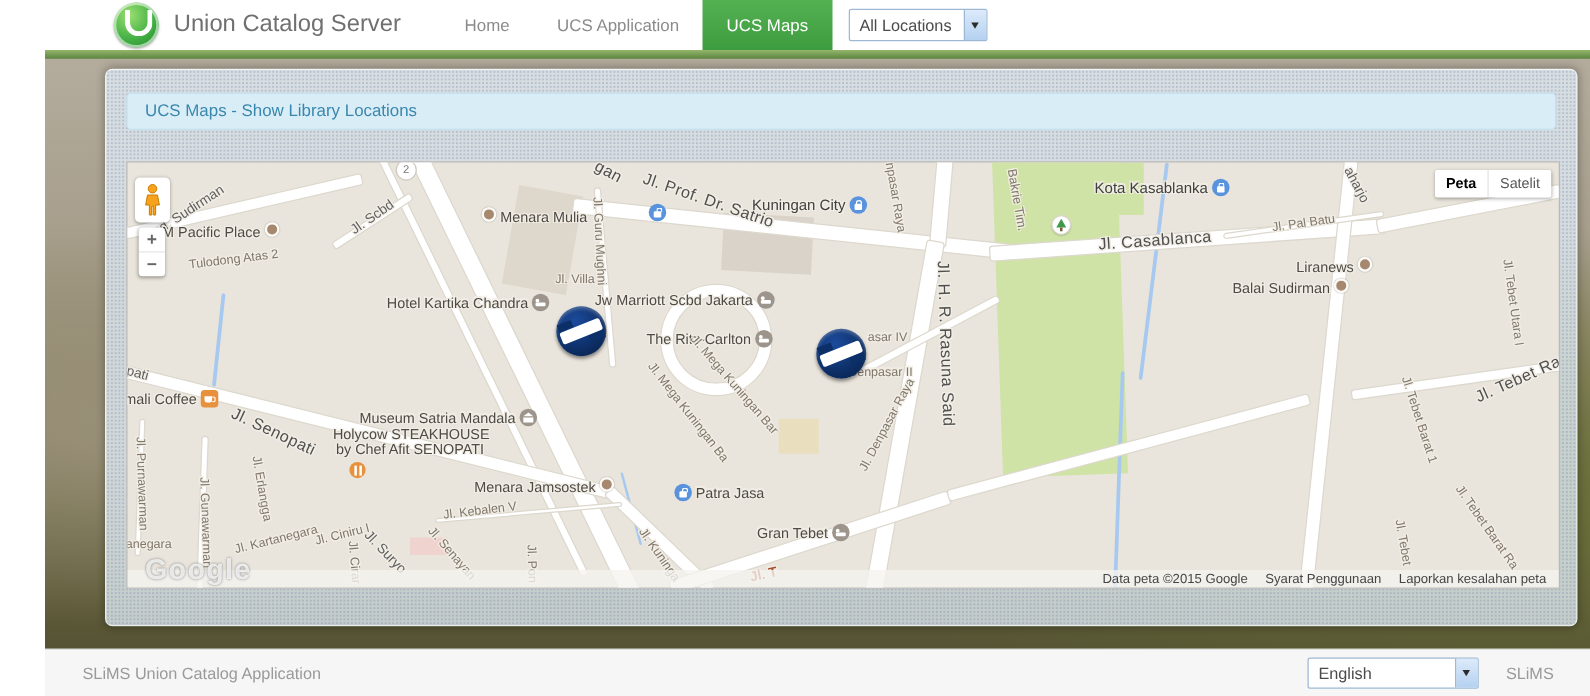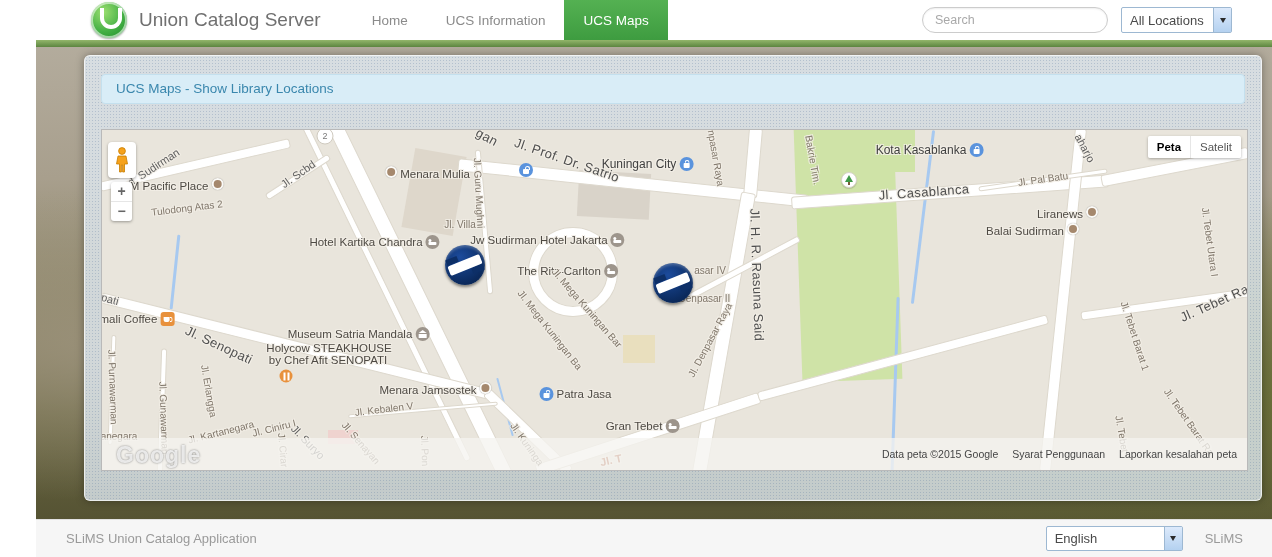--- a/index.html
+++ b/index.html
@@ -80,43 +80,42 @@
   .marker .cut2{right:1px;top:21px}
   
   .pegman{position:absolute;left:6px;top:12px;width:28px;height:36px;background:#fff;border-radius:4px;box-shadow:0 1px 3px rgba(0,0,0,.35);display:flex;align-items:center;justify-content:center;z-index:9;cursor:grab}
   .zoomctl{position:absolute;left:9px;top:52px;width:21px;background:#fff;border-radius:3px;box-shadow:0 1px 3px rgba(0,0,0,.35);z-index:9;overflow:hidden}
   .zoomctl .zb{display:block;width:100%;height:19px;line-height:19px;text-align:center;font-size:14px;font-weight:bold;color:#666;cursor:pointer}
   .zoomctl .zb:first-child{border-bottom:1px solid #e6e6e6}
   .maptype{position:absolute;right:6px;top:6px;display:flex;z-index:9;box-shadow:0 1px 3px rgba(0,0,0,.3);border-radius:2px;overflow:hidden}
   .maptype .mt{background:#fff;font-size:11.5px;padding:5px 9px;cursor:pointer;color:#565656}
   .maptype .mt.active{font-weight:bold;color:#000}
   .maptype .mt + .mt{border-left:1px solid #e6e6e6}
-  .attrib{position:absolute;left:0;right:0;bottom:0;height:32px;background:rgba(245,244,240,.78);z-index:7;display:flex;align-items:center;justify-content:flex-end;font-size:10.5px;color:#454545;padding-right:10px;box-sizing:border-box}
+  .attrib{position:absolute;left:0;right:0;bottom:0;height:14px;background:rgba(245,244,240,.78);z-index:7;display:flex;align-items:center;justify-content:flex-end;font-size:10.5px;color:#454545;padding-right:10px;box-sizing:border-box}
   .attrib span{margin-left:14px;white-space:nowrap}
   .attrib .link{cursor:pointer}
   
   .footer{position:absolute;left:0;bottom:0;width:100%;height:38px;background:#f6f6f6;border-top:1px solid #e2e2e2;display:flex;align-items:center;box-sizing:border-box;padding:0 65px 0 30px;z-index:30}
   .footer .appname{font-size:13px;color:#9a9a9a}
   .foot-sel{width:137px;height:25px;margin-left:auto;margin-right:22px}
   .footer .slims-link{font-size:13px;color:#9a9a9a;text-decoration:none}
 </style>
 </head>
 <body>
 
 <div id="page">
 
   <div class="navbar">
     <div class="logo"></div>
     <div class="brand">Union Catalog Server</div>
     <div class="nav">
       <a href="#">Home</a>
-      <a href="#">UCS Information</a>
+      <a href="#">UCS Application</a>
       <a href="#" class="active">UCS Maps</a>
     </div>
-    <input class="searchpill" type="text" placeholder="Search" style="">
     <div class="sel nav-sel">
       <span class="txt">All Locations</span>
       <span class="arr"></span>
     </div>
   </div>
   <div class="greenbar"></div>
 
   <div class="panel">
     <div class="panel-head">UCS Maps - Show Library Locations</div>
 
@@ -195,21 +194,21 @@
         <div class="lbl lbl-street" style="left: 941px; top: 49px; transform: translate(-50%, -50%) rotate(-8deg);"><span>Jl. Pal Batu</span></div>
         <div class="lbl lbl-road" style="left: 983px; top: 18px; transform: translate(-50%, -50%) rotate(62deg);"><span>aharjo</span></div>
         <div class="lbl lbl-poi-dark" style="left: 967px; top: 83px; transform: translate(-50%, -50%) rotate(0deg);"><span>Liranews</span><span class="ic ic-dot"></span></div>
         <div class="lbl lbl-poi-dark" style="left: 932px; top: 100px; transform: translate(-50%, -50%) rotate(0deg);"><span>Balai Sudirman</span><span class="ic ic-dot"></span></div>
         <div class="lbl lbl-street" style="left: 1108px; top: 112px; transform: translate(-50%, -50%) rotate(82deg);"><span>Jl. Tebet Utara I</span></div>
         <div class="lbl lbl-road-major" style="left: 1119px; top: 170px; transform: translate(-50%, -50%) rotate(-24deg);"><span>Jl. Tebet Raya</span></div>
         <div class="lbl lbl-street" style="left: 1033px; top: 206px; transform: translate(-50%, -50%) rotate(72deg);"><span>Jl. Tebet Barat 1</span></div>
         <div class="lbl lbl-street" style="left: 1020px; top: 304px; transform: translate(-50%, -50%) rotate(80deg);"><span>Jl. Tebet</span></div>
         <div class="lbl lbl-street" style="left: 1087px; top: 292px; transform: translate(-50%, -50%) rotate(55deg);"><span>Jl. Tebet Barat Ra</span></div>
         <div class="lbl lbl-road-major" style="left: 655px; top: 145px; transform: translate(-50%, -50%) rotate(88deg);"><span>Jl. H. R. Rasuna Said</span></div>
-        <div class="lbl lbl-poi-dark" style="left: 447px; top: 110px; transform: translate(-50%, -50%) rotate(0deg);"><span>Jw Sudirman Hotel Jakarta</span><span class="ic ic-hotel"></span></div>
+        <div class="lbl lbl-poi-dark" style="left: 447px; top: 110px; transform: translate(-50%, -50%) rotate(0deg);"><span>Jw Marriott Scbd Jakarta</span><span class="ic ic-hotel"></span></div>
         <div class="lbl lbl-poi-dark" style="left: 467px; top: 141px; transform: translate(-50%, -50%) rotate(0deg);"><span>The Ritz-Carlton</span><span class="ic ic-hotel"></span></div>
         <div class="lbl lbl-street" style="left: 358px; top: 94px; transform: translate(-50%, -50%) rotate(0deg);"><span>Jl. Villa</span></div>
         <div class="lbl lbl-street" style="left: 608px; top: 140px; transform: translate(-50%, -50%) rotate(0deg);"><span>asar IV</span></div>
         <div class="lbl lbl-street" style="left: 596px; top: 168px; transform: translate(-50%, -50%) rotate(0deg);"><span>Jl. Denpasar II</span></div>
         <div class="lbl lbl-street" style="left: 608px; top: 210px; transform: translate(-50%, -50%) rotate(-62deg);"><span>Jl. Denpasar Raya</span></div>
         <div class="lbl lbl-street" style="left: 485px; top: 178px; transform: translate(-50%, -50%) rotate(49deg);"><span>Jl. Mega Kuningan Bar</span></div>
         <div class="lbl lbl-street" style="left: 448px; top: 200px; transform: translate(-50%, -50%) rotate(52deg);"><span>Jl. Mega Kuningan Ba</span></div>
         <div class="lbl lbl-poi-dark" style="left: 258px; top: 204px; transform: translate(-50%, -50%) rotate(0deg);"><span>Museum Satria Mandala</span><span class="ic ic-museum"></span></div>
         <div class="lbl lbl-poi-dark" style="left: 227px; top: 218px; transform: translate(-50%, -50%) rotate(0deg);"><span>Holycow STEAKHOUSE</span></div>
         <div class="lbl lbl-poi-dark" style="left: 226px; top: 230px; transform: translate(-50%, -50%) rotate(0deg);"><span>by Chef Afit SENOPATI</span></div>

